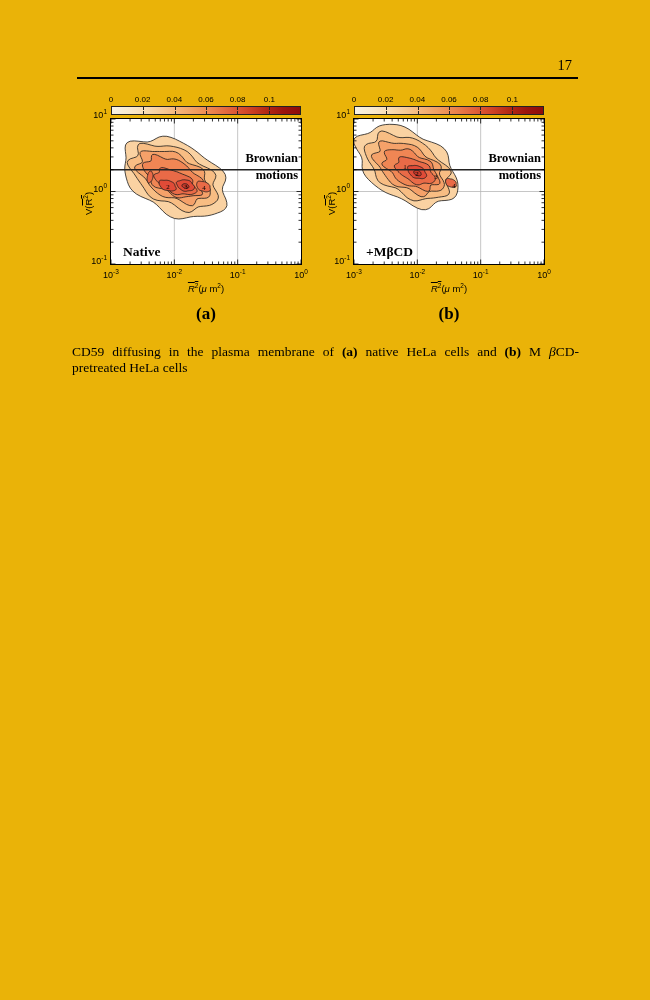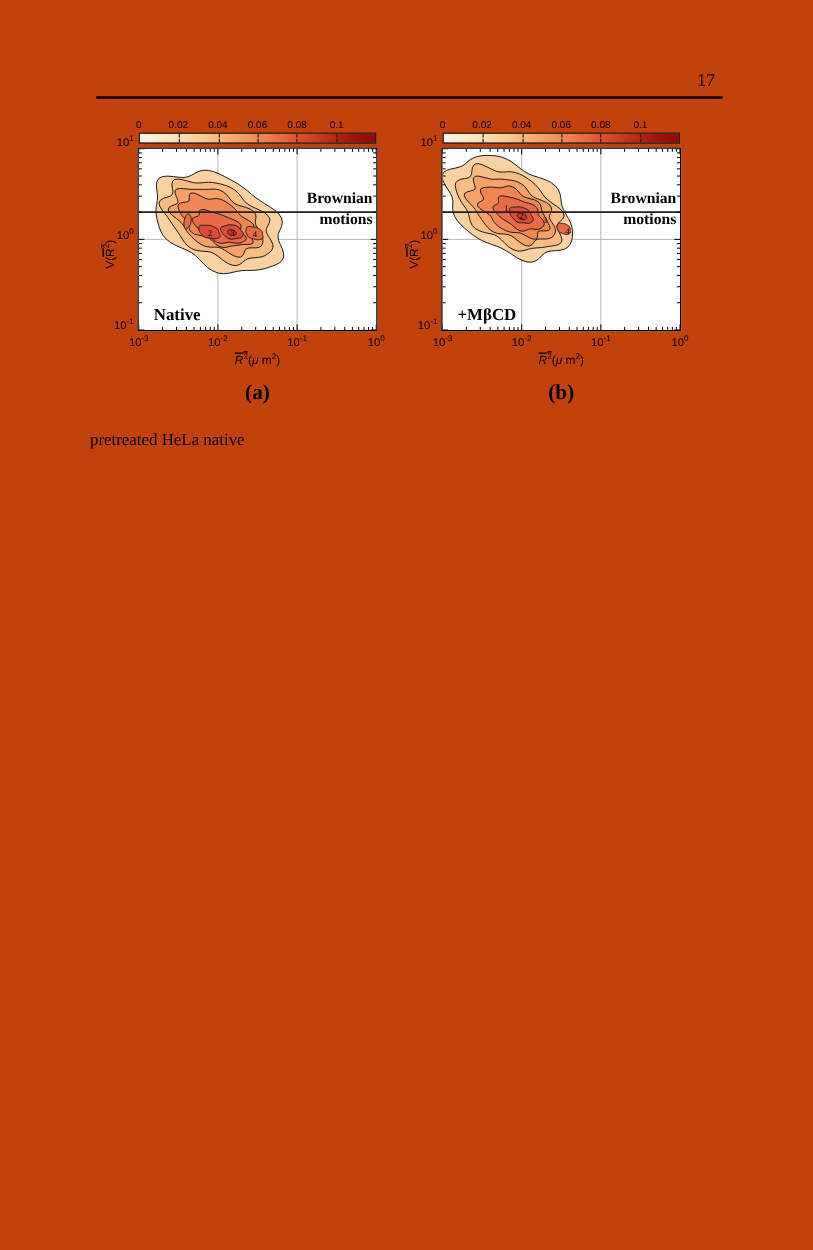--- a/index.html
+++ b/index.html
@@ -1,16 +1,16 @@
 <!DOCTYPE html>
 <html><head>
 <meta charset="utf-8">
 <style>
   html,body{margin:0;padding:0;background:#ffffff;}
-  .page{position:relative;width:650px;height:1000px;background:#c2410c;overflow:hidden;
+  .page{position:relative;width:650px;height:1000px;background:#eab308;overflow:hidden;
         font-family:"Liberation Serif",serif;color:#000;}
   .pageno{position:absolute;top:57px;right:78px;font-size:14.5px;}
   .hrule{position:absolute;left:77px;top:77px;width:501px;height:1.6px;background:#000;}
   .panel{position:absolute;width:230px;height:212px;}
   .cb{position:absolute;left:35px;top:11px;width:190px;height:9px;border:1px solid #222;box-sizing:border-box;}
   .cb-label{position:absolute;top:0;transform:translateX(-50%);font:8px "Liberation Sans",sans-serif;}
   .cb-tick{position:absolute;width:1px;height:3px;background:#222;}
   .plot{position:absolute;left:34px;top:23px;width:190px;height:145px;border:1px solid #000;background:#fff;}
   .plot svg{position:absolute;left:0;top:0;}
   .ann{position:absolute;right:3px;top:31px;text-align:right;font-weight:bold;font-size:12.5px;
@@ -355,15 +355,16 @@
         <div class="yt" style="top: 158.5px;"><span>10</span><sup>-1</sup></div>
         <div class="xlab"><span class="ov"><i>R</i><sup>2</sup></span>(<i>μ</i> m<sup>2</sup>)</div>
         <div class="ylab">V(<span class="ov">R<sup>2</sup></span>)</div>
       </div>
     </div>
 
   <div class="sublab" style="left:111px;">(a)</div>
   <div class="sublab" style="left:354px;">(b)</div>
 
   <div class="caption">
-    <div>pretreated HeLa native</div>
+    <div class="jline"><span>CD59 diffusing in the plasma membrane of </span><b>(a)</b><span> native HeLa cells and </span><b>(b)</b><span> M </span><i>β</i><span>CD-</span></div>
+    <div>pretreated HeLa cells</div>
   </div>
 </div>
 
 </body></html>

